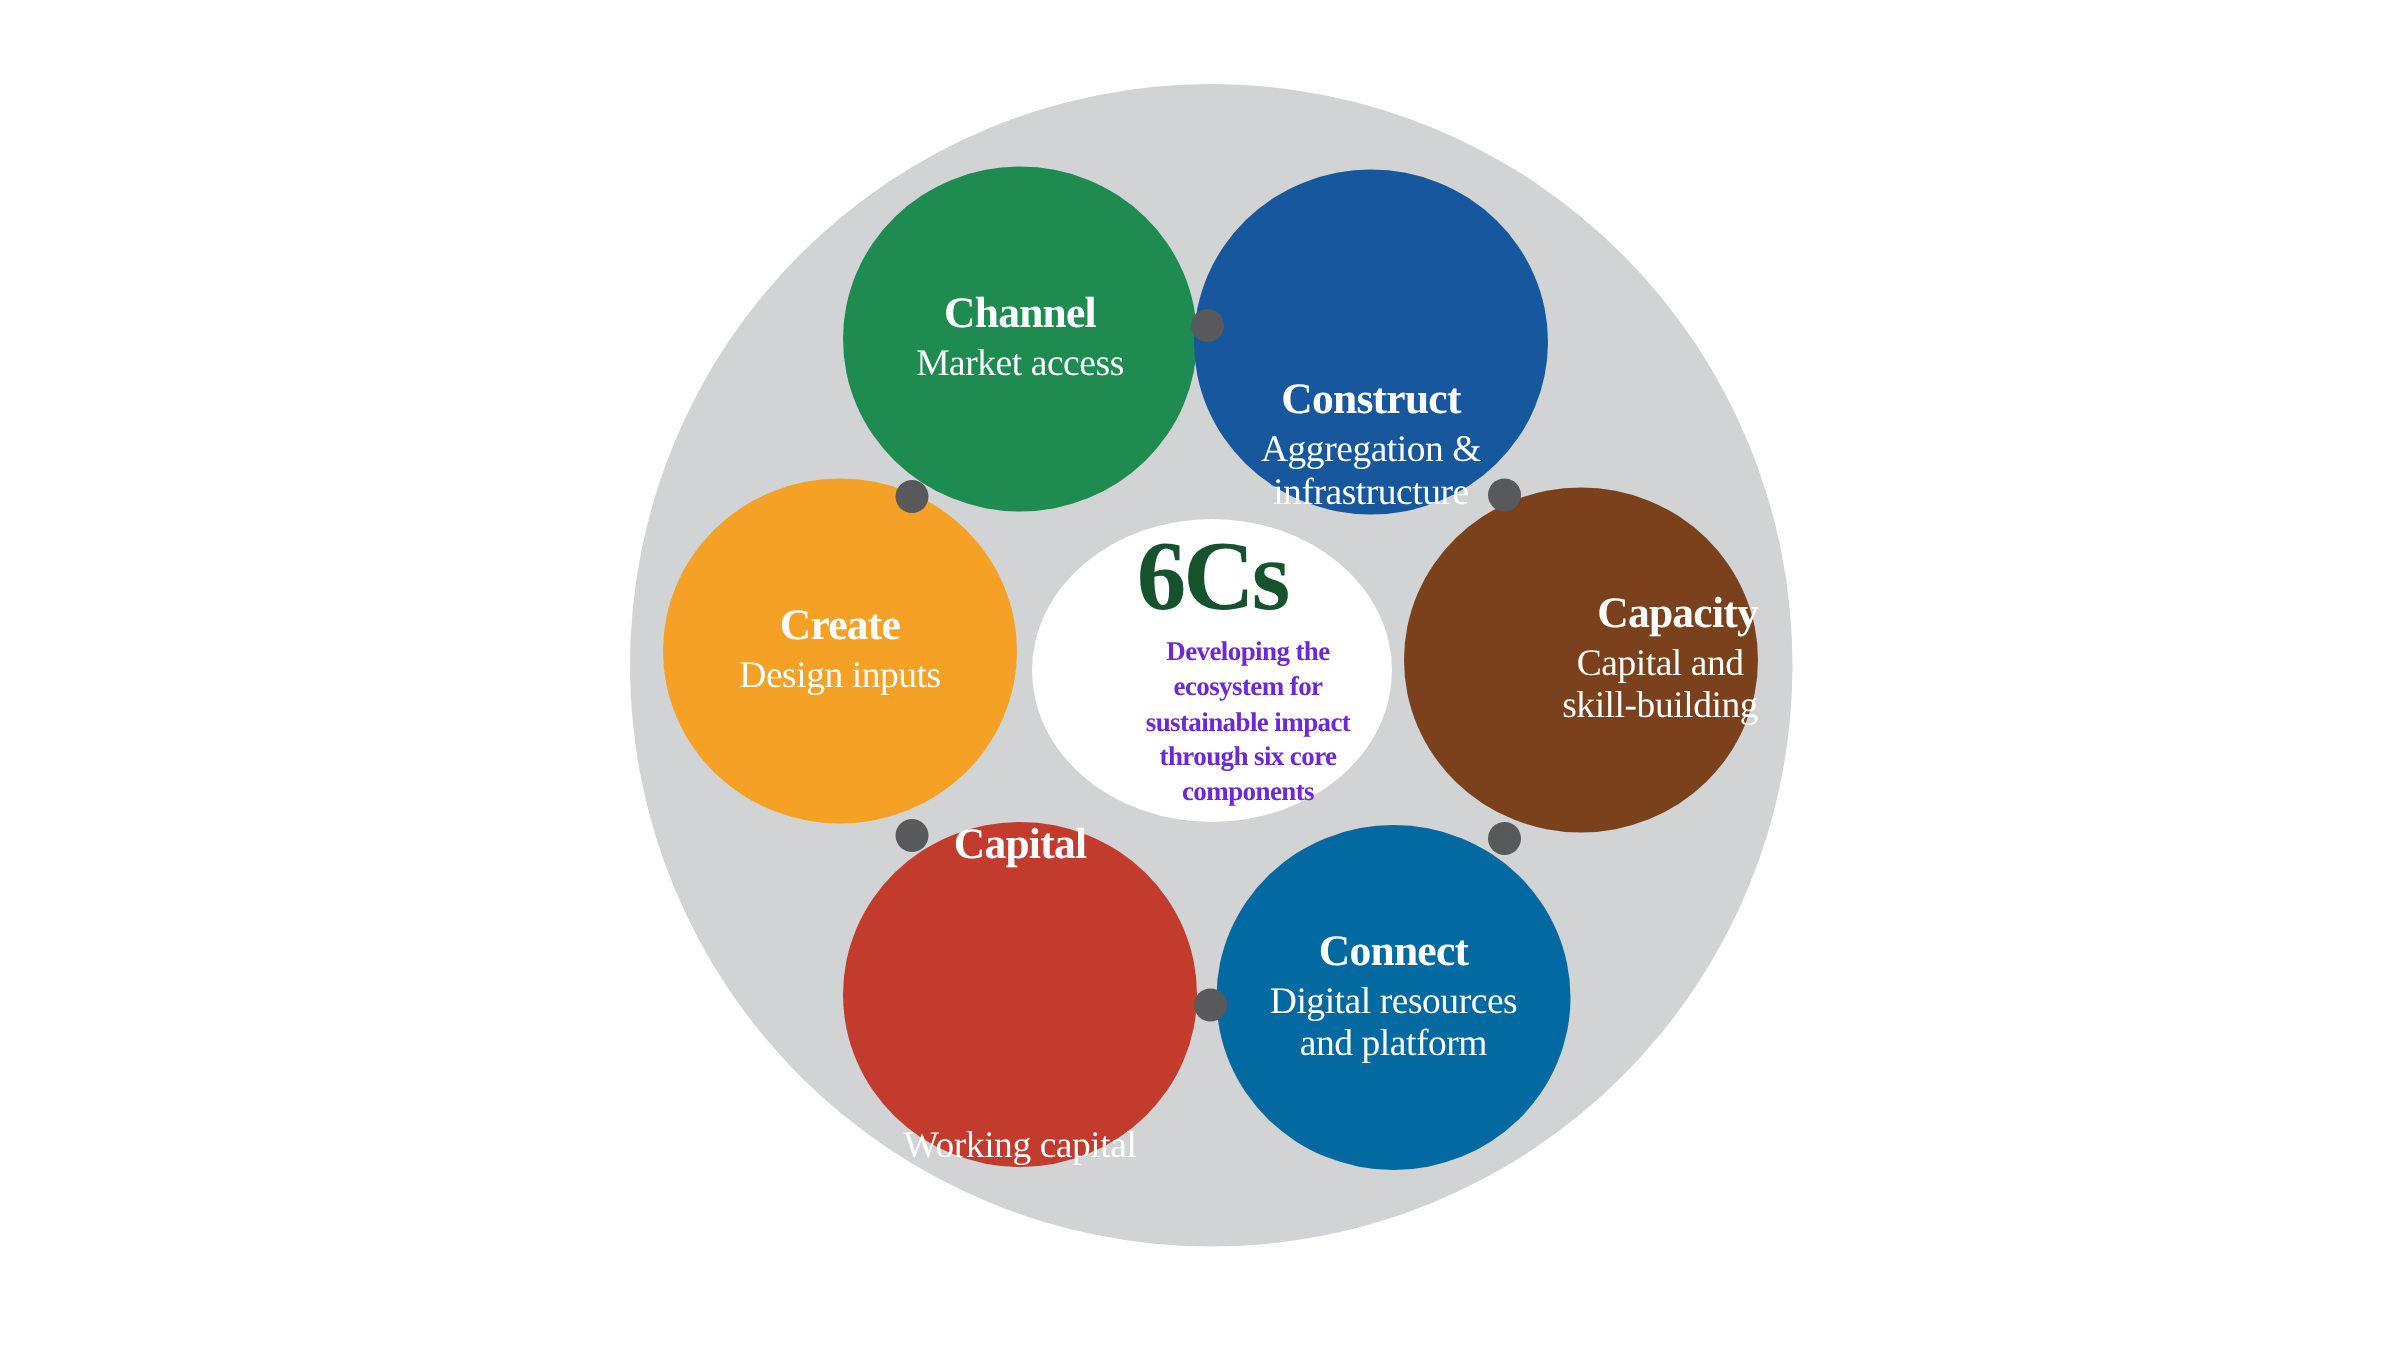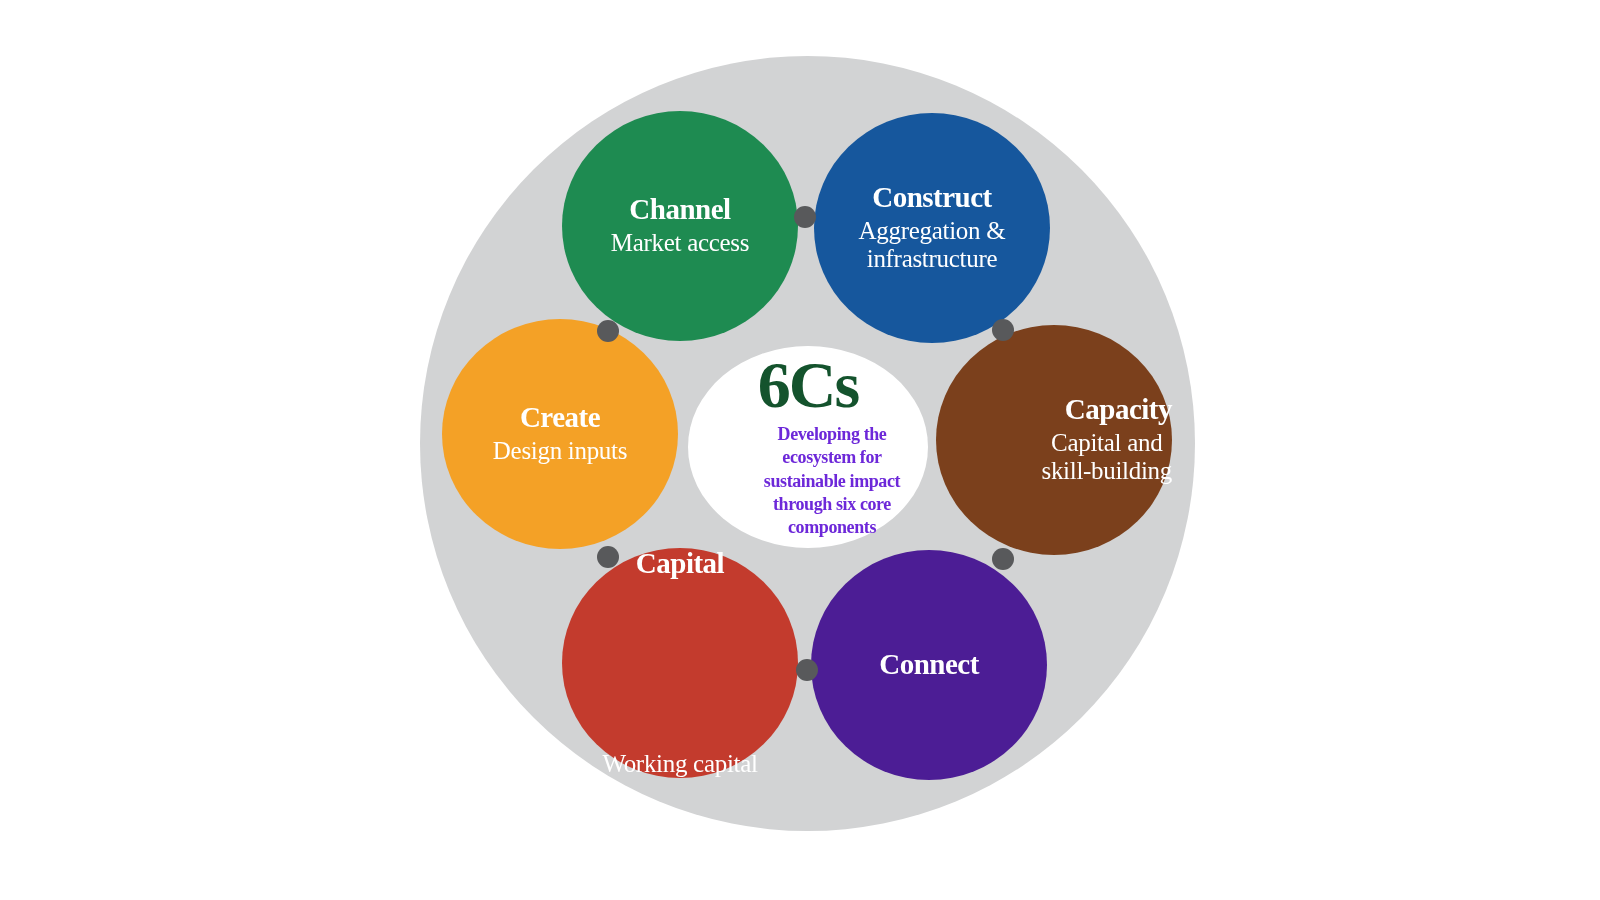--- a/index.html
+++ b/index.html
@@ -47,21 +47,21 @@
     line-height: 1.1;
   }
   .component .c-sub {
     font-size: 25px;
     letter-spacing: -0.3px;
     line-height: 1.14;
     white-space: pre-line;
     margin-top: 3px;
   }
   .pos-channel   { left: 562px; top: 111px; }
-  .pos-construct { left: 814px; top: 113px; }
+  .pos-construct { left: 796px; top: 113px; justify-content: flex-end; }
   .pos-create    { left: 442px; top: 319px; }
   .pos-capacity  { left: 936px; top: 325px; align-items: flex-end; }
   .pos-capital   { left: 562px; top: 548px; justify-content: space-between; }
   .pos-connect   { left: 811px; top: 550px; }
   .center-circle {
     left: 688px;
     top: 346px;
     width: 240px;
     height: 202px;
     background: #ffffff;
@@ -126,22 +126,24 @@
     <div class="c-title">Capacity</div>
     <div class="c-sub">Capital and
 skill-building</div>
   </div>
 
   <div class="circle component pos-capital" style="background: rgb(195, 59, 45);">
     <div class="c-title">Capital</div>
     <div class="c-sub">Working capital</div>
   </div>
 
-  <div class="circle component pos-connect" style="background: #4c1d95;">
+  <div class="circle component pos-connect" style="background: #0369a1;">
     <div class="c-title">Connect</div>
+    <div class="c-sub">Digital resources
+and platform</div>
   </div>
 
   <div class="circle center-circle">
     <div class="center-title">6Cs</div>
     <div class="center-tagline">Developing the
 ecosystem for
 sustainable impact
 through six core
 components</div>
   </div>

